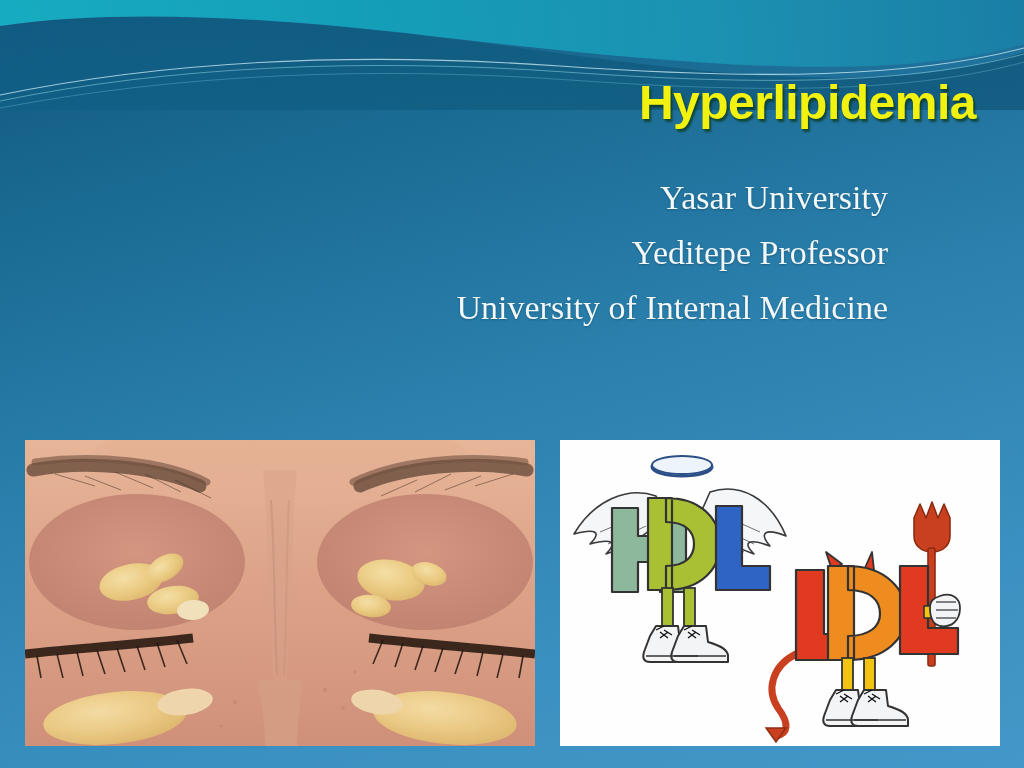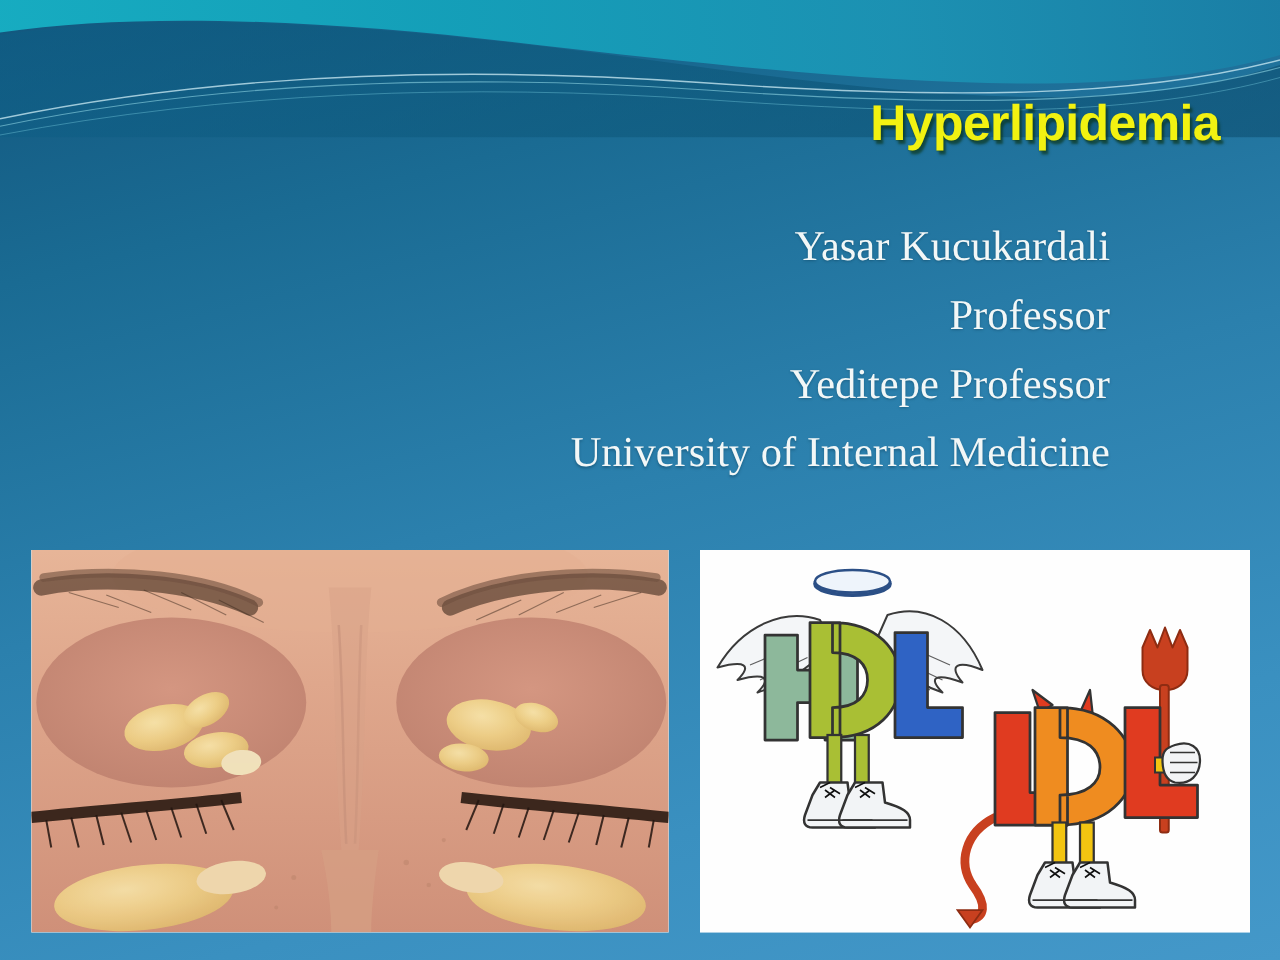--- a/index.html
+++ b/index.html
@@ -29,21 +29,21 @@
     pointer-events: none;
   }
 
   
   #title {
     position: absolute;
     left: 0;
     top: 78px;
     width: 976px;
     text-align: right;
-    font-size: 40px;
+    font-size: 48px;
     font-weight: bold;
     letter-spacing: -0.5px;
     color: #f2f211;
     text-shadow: 2px 3px 2px rgba(10,50,20,0.65),
                  0px 1px 1px rgba(30,70,40,0.5);
     line-height: 1.05;
   }
 
   
   #subtitle {
@@ -105,22 +105,21 @@
     <path d="M0,28 C150,6 330,22 520,48 C720,76 890,96 1024,52 L1024,110 L0,110 Z" fill="url(#wvDark)" opacity="0.55"></path>
 
     <path d="M0,95 C170,60 360,52 560,66 C760,80 910,78 1024,48" fill="none" stroke="#cfeef5" stroke-width="1.1" opacity="0.75"></path>
     <path d="M0,101 C170,66 365,58 565,72 C765,86 912,84 1024,54" fill="none" stroke="#8fd6e4" stroke-width="0.9" opacity="0.6"></path>
     <path d="M0,108 C180,74 370,66 570,80 C770,94 915,92 1024,62" fill="none" stroke="#6fc4d8" stroke-width="0.8" opacity="0.45"></path>
   </svg>
 
   <div id="title">Hyperlipidemia</div>
 
   <div id="subtitle">
-    <span class="sub-line">Yasar Kucukardali</span>
-    <span class="sub-line">Professor</span>
+    <span class="sub-line">Yasar University</span>
     <span class="sub-line">Yeditepe Professor</span>
     <span class="sub-line">University of Internal Medicine</span>
   </div>
 
   <div class="photo-frame" id="photo-xanthelasma">
     <svg viewBox="0 0 510 306" preserveAspectRatio="none">
       <defs>
         <linearGradient id="skin" x1="0" y1="0" x2="0" y2="1">
           <stop offset="0%" stop-color="#e7b598"></stop>
           <stop offset="35%" stop-color="#dfa78c"></stop>

